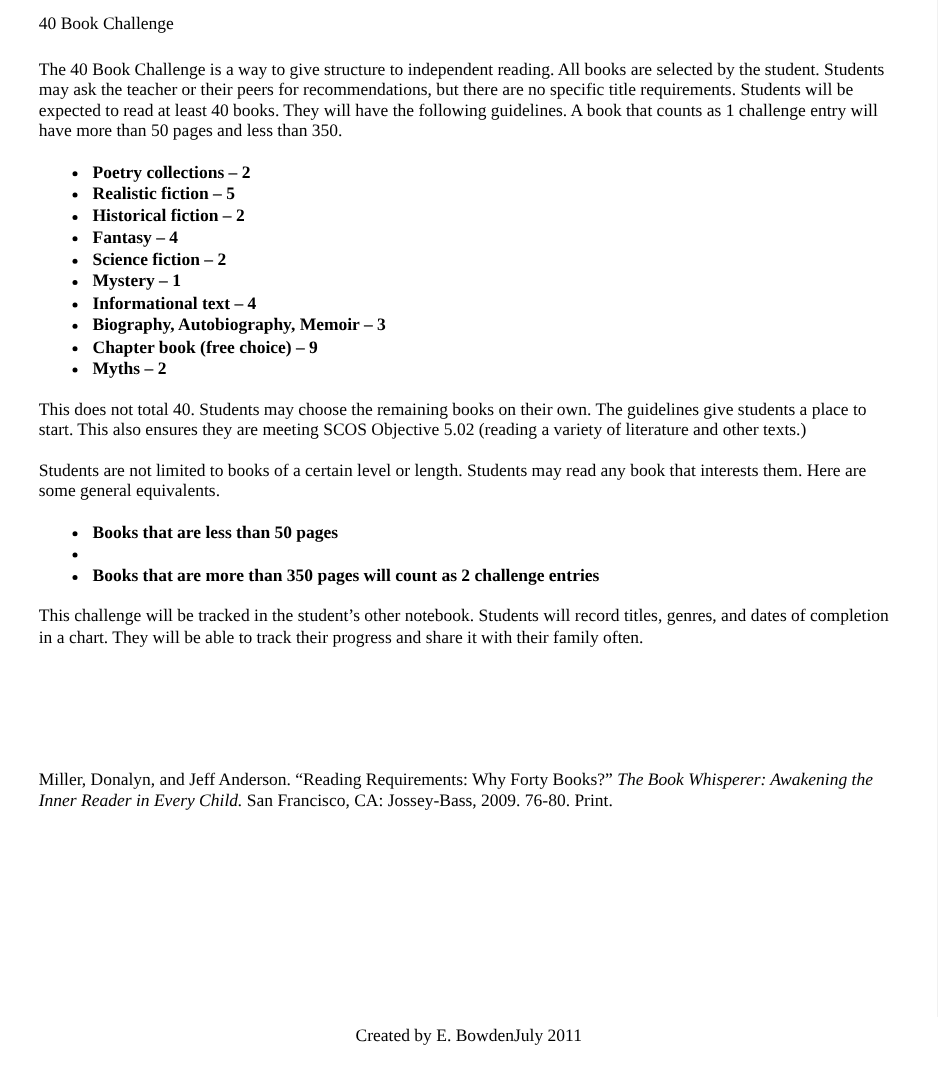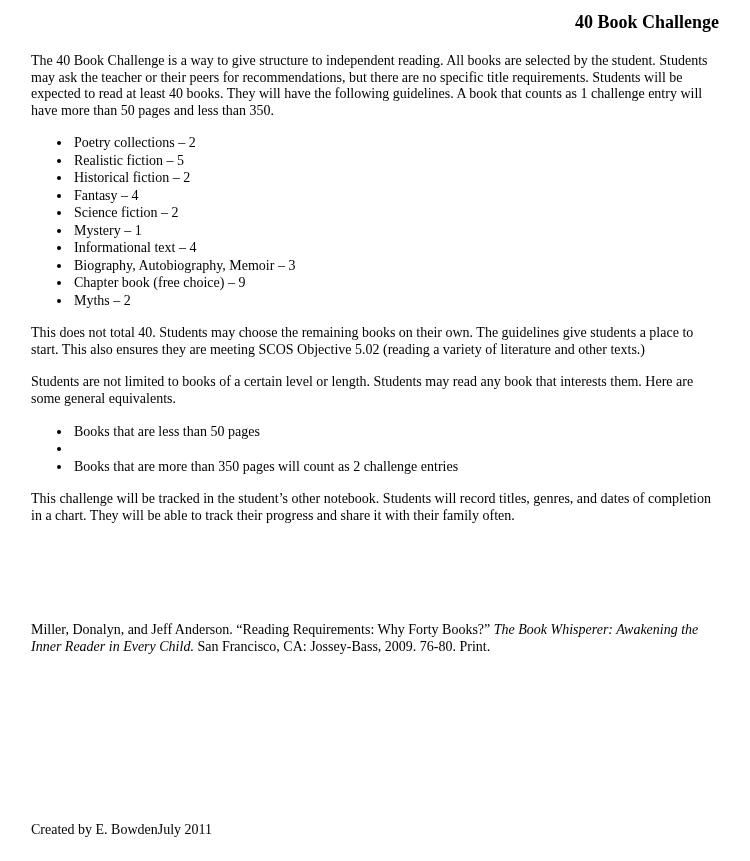--- a/index.html
+++ b/index.html
@@ -11,54 +11,55 @@
     position: relative;
     box-sizing: border-box;
     padding: 12px 31px 0 31px;
     font-family: "Liberation Serif", serif;
     font-size: 14px;
     line-height: 1.18;
     color: #000000;
     overflow: hidden;
   }
   .title {
-    font-size: 18px;
-    font-weight: bold;
-    text-align: right;
+    font-size: 14px;
+    font-weight: normal;
+    text-align: left;
     margin: 0 0 20px 0;
   }
   .para {
     margin: 0 0 16px 0;
   }
   ul.genre-list, ul.equiv-list {
     margin: 0 0 16px 0;
     padding: 0 0 0 41px;
     list-style-type: disc;
   }
   ul.genre-list li, ul.equiv-list li {
     margin: 0 0 1px 0;
     padding-left: 2px;
+    font-weight: bold;
   }
   ul.sub-list {
     margin: 0;
     padding: 0 0 0 43px;
     list-style-type: circle;
   }
   .citation {
     margin-top: 98px;
     margin-bottom: 0;
   }
   .citation em { font-style: italic; }
   .footer {
     position: absolute;
     left: 31px;
     right: 31px;
     bottom: 22px;
     display: flex;
-    justify-content: flex-start;
+    justify-content: center;
   }
 </style>
 </head>
 <body>
 
 <div class="page">
 
   <h1 class="title">40 Book Challenge</h1>
 
   <p class="para">The 40 Book Challenge is a way to give structure to independent reading.  All books are selected by the student. Students may ask the teacher or their peers for recommendations, but there are no specific title requirements. Students will be expected to read at least 40 books. They will have the following guidelines.  A book that counts as 1 challenge entry will have more than 50 pages and less than 350.</p>

